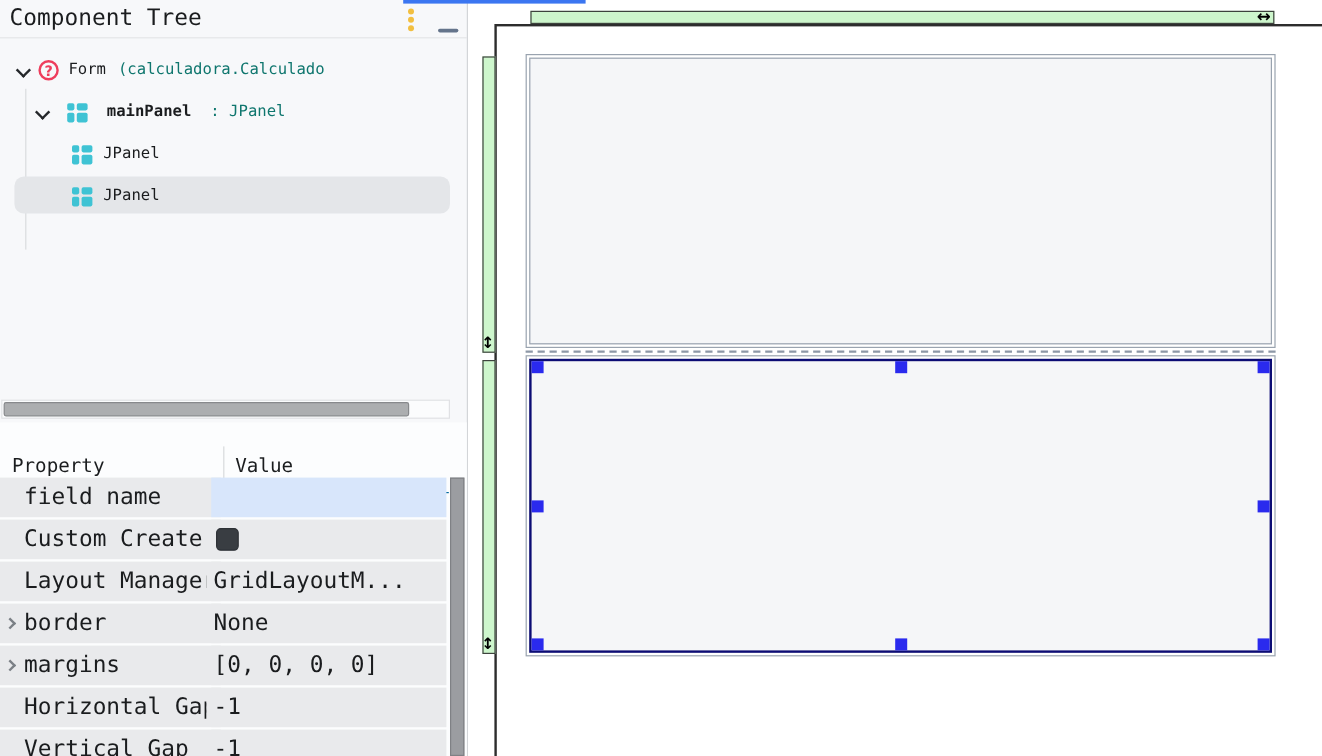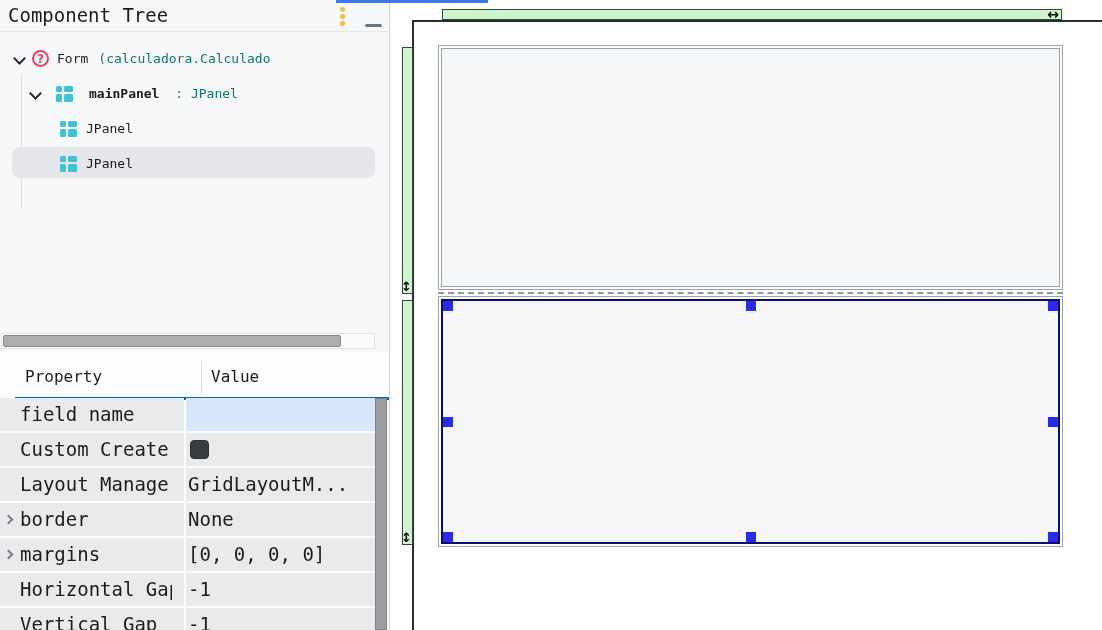--- a/index.html
+++ b/index.html
@@ -38,33 +38,33 @@
   .tbold  { font-weight:bold; }
 
   
   #hscroll-track { position:absolute; left:1px; top:333px; width:374px; height:16px;
                    background:#fbfcfd; border:1px solid #e0e1e4; }
   #hscroll-thumb { position:absolute; left:1px; top:1px; width:338px; height:12px;
                    background:#acaeb0; border:1px solid #87898c; border-radius:2px; cursor:pointer; }
 
   
   #props { position:absolute; left:0; top:352px; width:389px; height:278px; background:#fcfdfe; }
-  #props-header { position:absolute; left:0; top:4px; width:374px; height:44px; border-bottom:3px solid #0369a1;margin-left:15px; }
+  #props-header { position:absolute; left:0; top:15px; width:374px; height:44px; border-bottom:1px solid #0369a1; }
   #col-div { position:absolute; left:186px; top:5px; width:1px; height:34px; background:#d8dadd; }
   .phead { position:absolute; top:11px; font-size:16px; }
   #phead-prop { left:10px; }
   #phead-val { left:196px; }
   .prow { position:absolute; left:0; width:374px; height:33px; display:flex; }
   .plabel { width:184px; height:33px; background:#e9eaec; position:relative; flex:none; }
   .ptext { position:absolute; left:20px; top:5px; width:152px; height:24px; overflow:hidden;
            font-size:19px; white-space:pre; }
   .pchev { position:absolute; left:5px; top:12px; width:8px; height:8px; cursor:pointer; }
   .pchev:before { content:""; position:absolute; left:0; top:1px; width:5px; height:5px;
                   border-right:2px solid #7b8086; border-bottom:2px solid #7b8086; transform:rotate(-45deg); }
-  .pvalue { position:absolute; left:186px; width:196px; height:33px; background:#e9eaec; }
+  .pvalue { position:absolute; left:176px; width:196px; height:33px; background:#e9eaec; }
   .pvalue span { position:absolute; left:2px; top:5px; font-size:19px; white-space:pre; }
   .pvalue.vsel { background:#d8e6fb; }
   #custom-checkbox { position:absolute; left:4px; top:7px; width:19px; height:19px;
                      background:#393d42; border:1px solid #2d3136; border-radius:4px; cursor:pointer; }
   #vscroll-thumb { position:absolute; left:375px; top:46px; width:12px; height:232px;
                    background:#9b9da1; border:1px solid #7f8185; cursor:pointer; }
 
   
   #blue-line { position:absolute; left:336px; top:0; width:152px; height:3px; background:#3b76f1; }
   #form-window { position:absolute; left:412px; top:20px; width:700px; height:620px;

